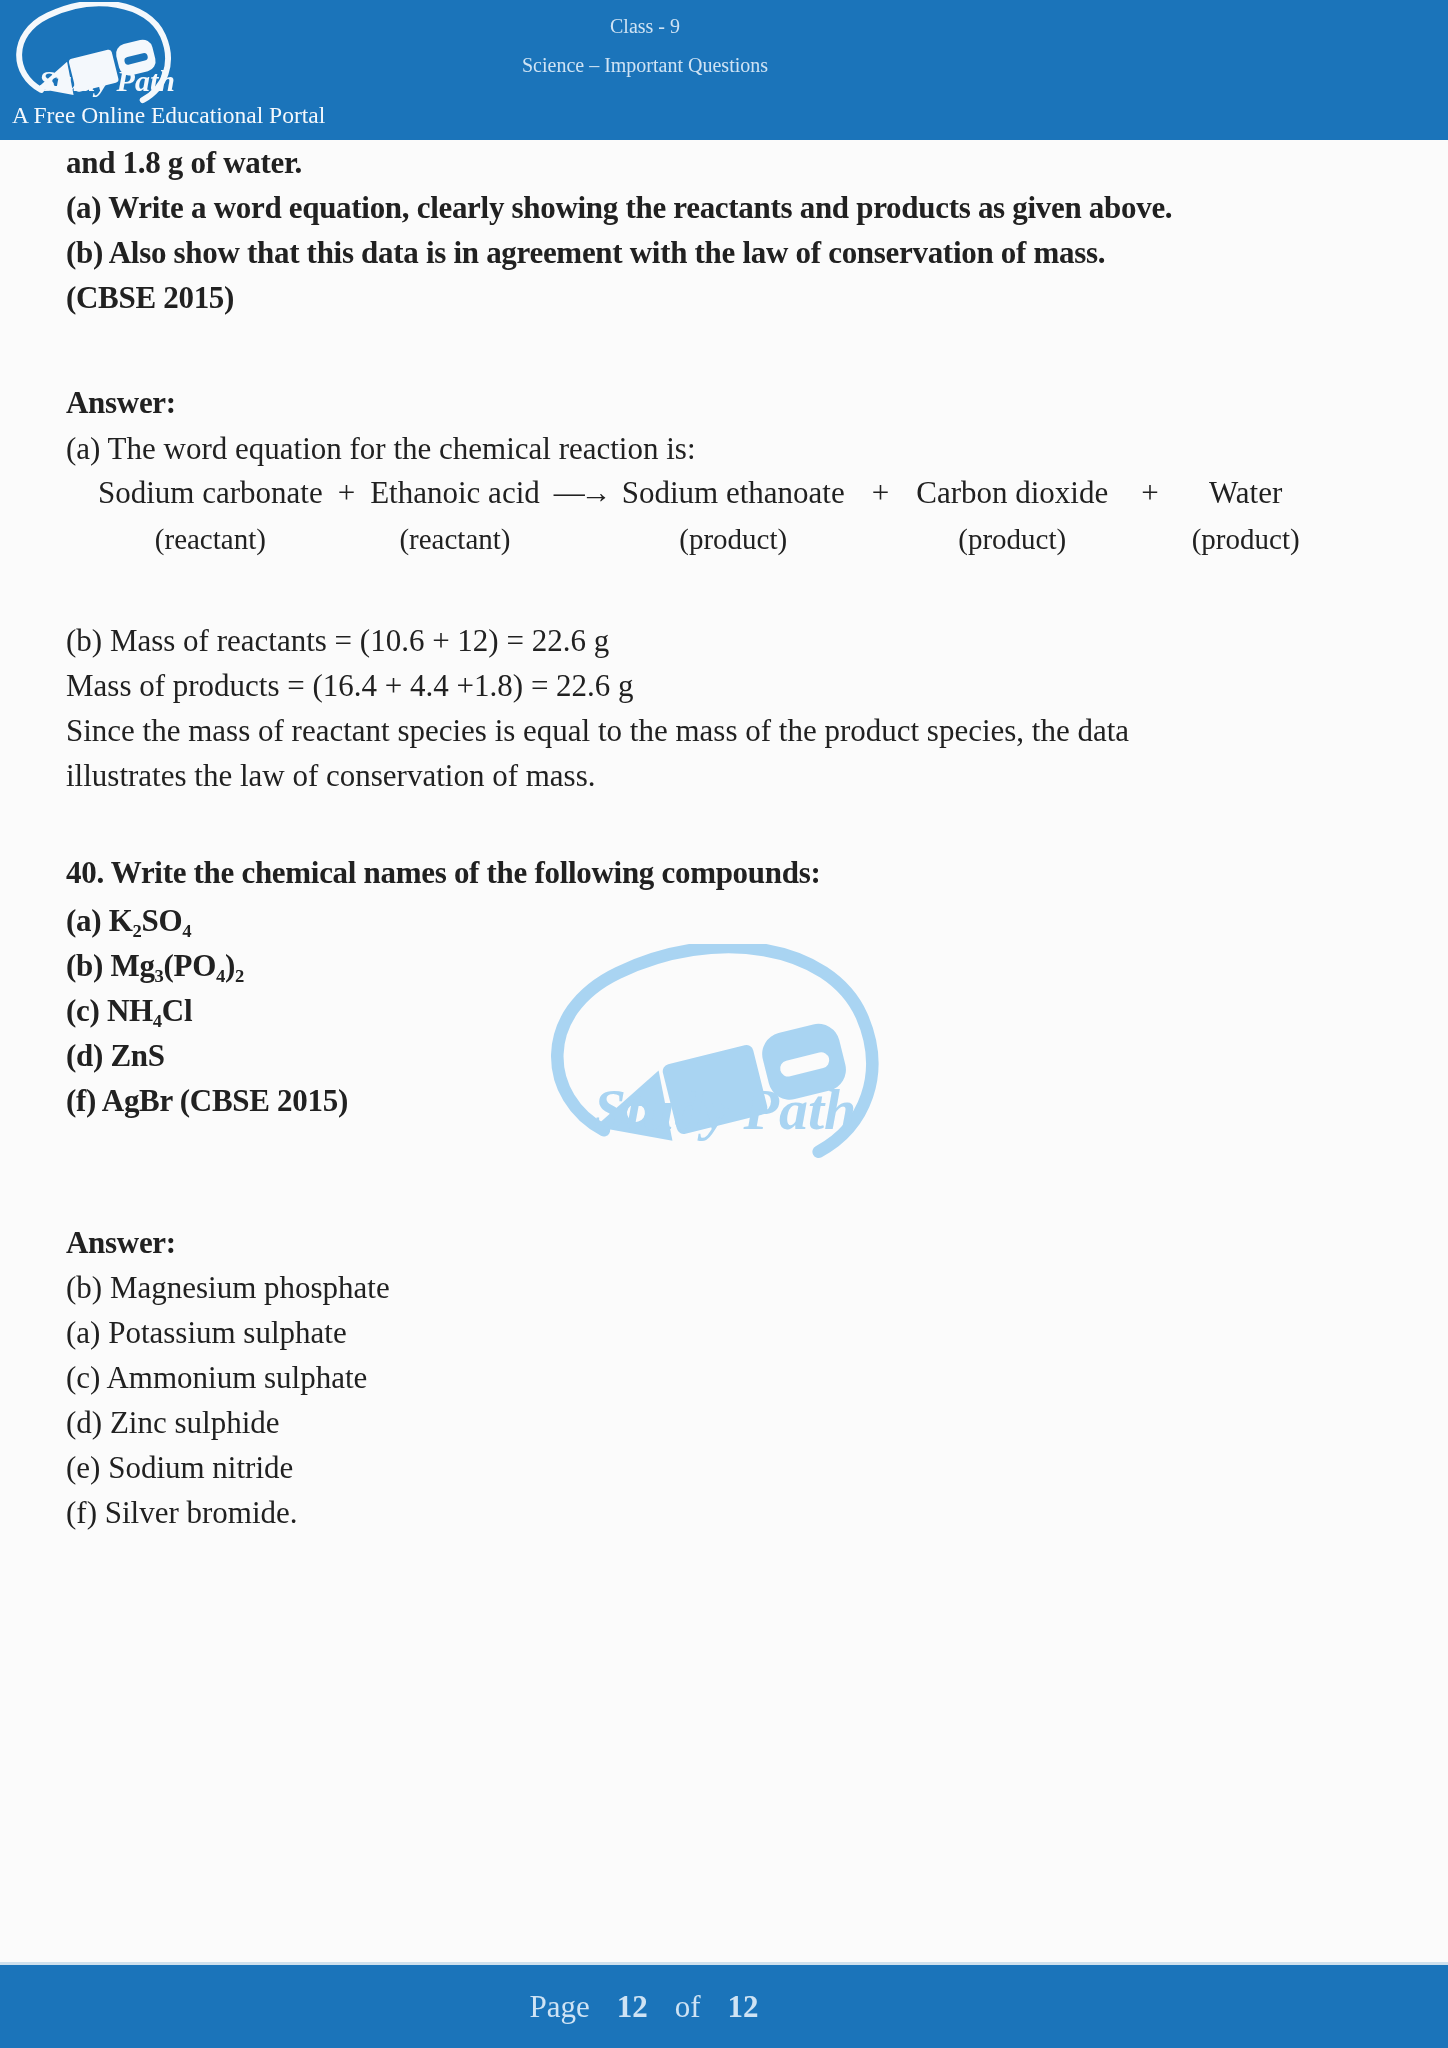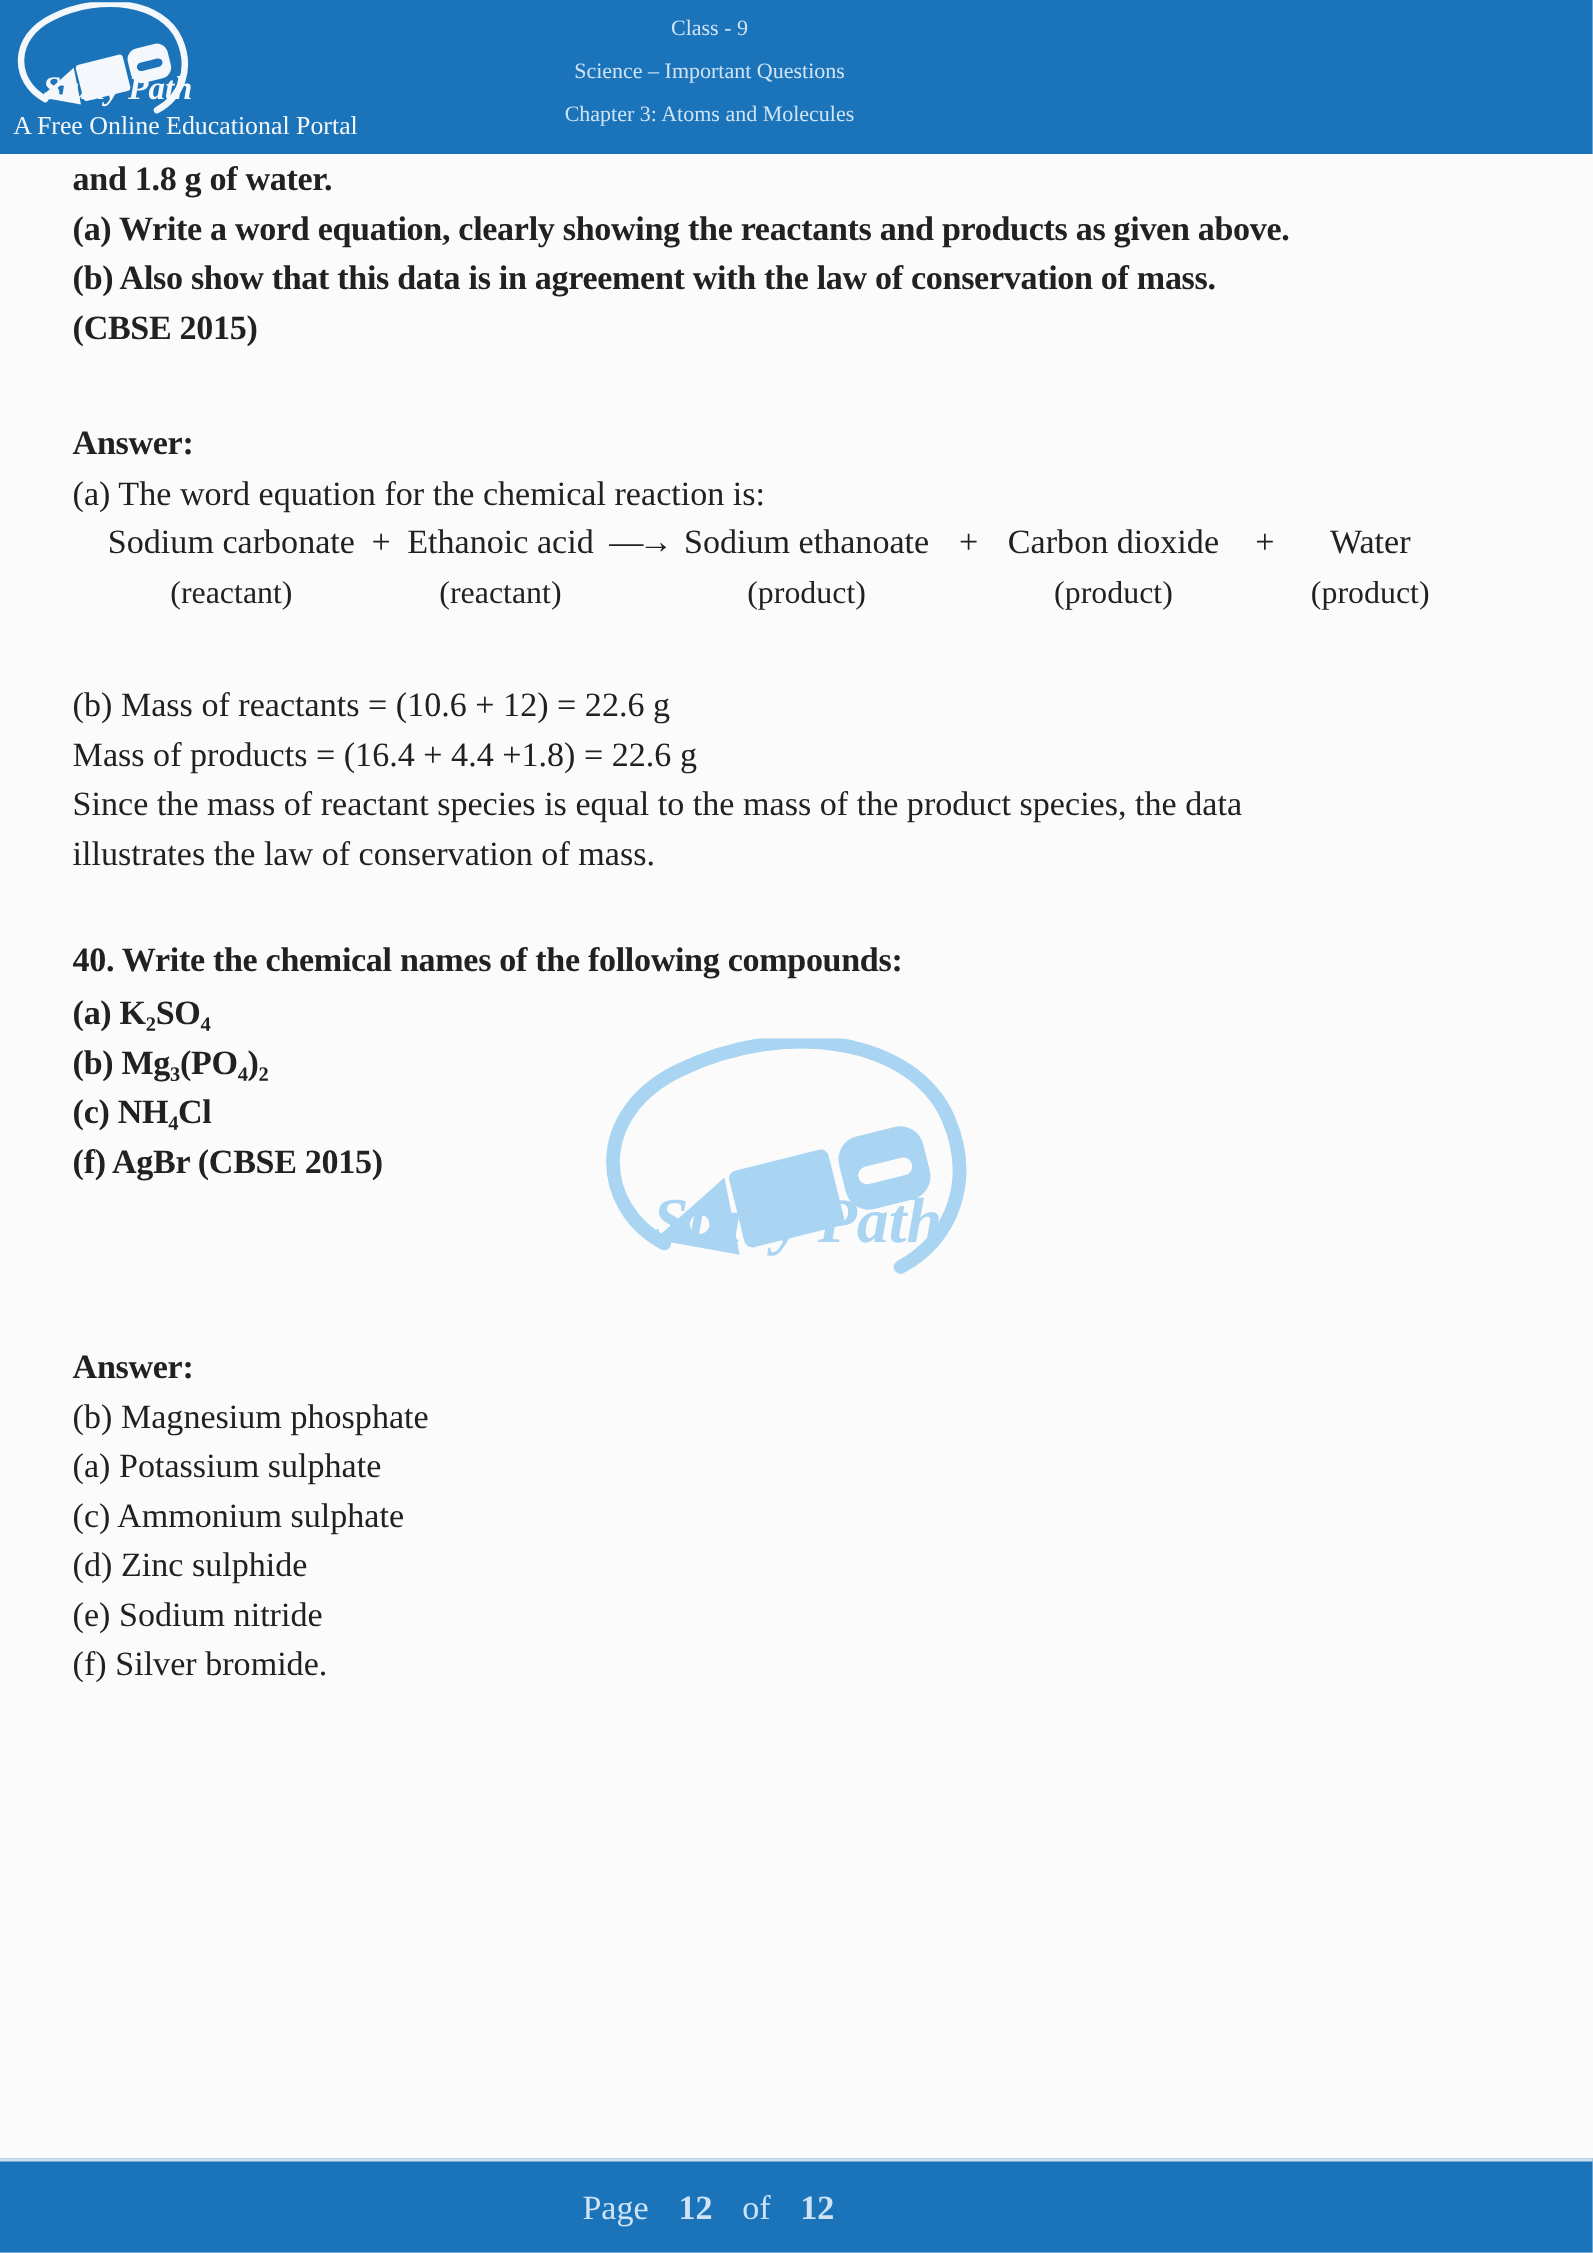--- a/index.html
+++ b/index.html
@@ -103,21 +103,20 @@
           <rect class="ink" x="124" y="58" width="44" height="38" rx="12"></rect>
           <rect class="bg" x="132" y="74" width="28" height="9" rx="4.5"></rect>
         </g>
       </svg>
       <div class="brand-sm">Study Path</div>
       <div class="tagline">A Free Online Educational Portal</div>
     </div>
     <div class="titles">
       <div>Class - 9</div>
       <div>Science – Important Questions</div>
-      <div>Chapter 3: Atoms and Molecules</div>
     </div>
   </header>
 
   <div class="block q-intro bold">
     <div>and 1.8 g of water.</div>
     <div>(a) Write a word equation, clearly showing the reactants and products as given above.</div>
     <div>(b) Also show that this data is in agreement with the law of conservation of mass.</div>
     <div>(CBSE 2015)</div>
   </div>
 
@@ -156,20 +155,21 @@
     <div>Mass of products = (16.4 + 4.4 +1.8) = 22.6 g</div>
     <div>Since the mass of reactant species is equal to the mass of the product species, the data</div>
     <div>illustrates the law of conservation of mass.</div>
   </div>
 
   <div class="block q40-head bold">40. Write the chemical names of the following compounds:</div>
   <div class="block q40-list bold">
     <div>(a) K₂SO₄</div>
     <div>(b) Mg₃(PO₄)₂</div>
     <div>(c) NH₄Cl</div>
+    <div>(d) ZnS</div>
     <div>(f) AgBr (CBSE 2015)</div>
   </div>
 
   <div class="block ans40-head bold">Answer:</div>
   <div class="block ans40-list">
     <div>(b) Magnesium phosphate</div>
     <div>(a) Potassium sulphate</div>
     <div>(c) Ammonium sulphate</div>
     <div>(d) Zinc sulphide</div>
     <div>(e) Sodium nitride</div>

